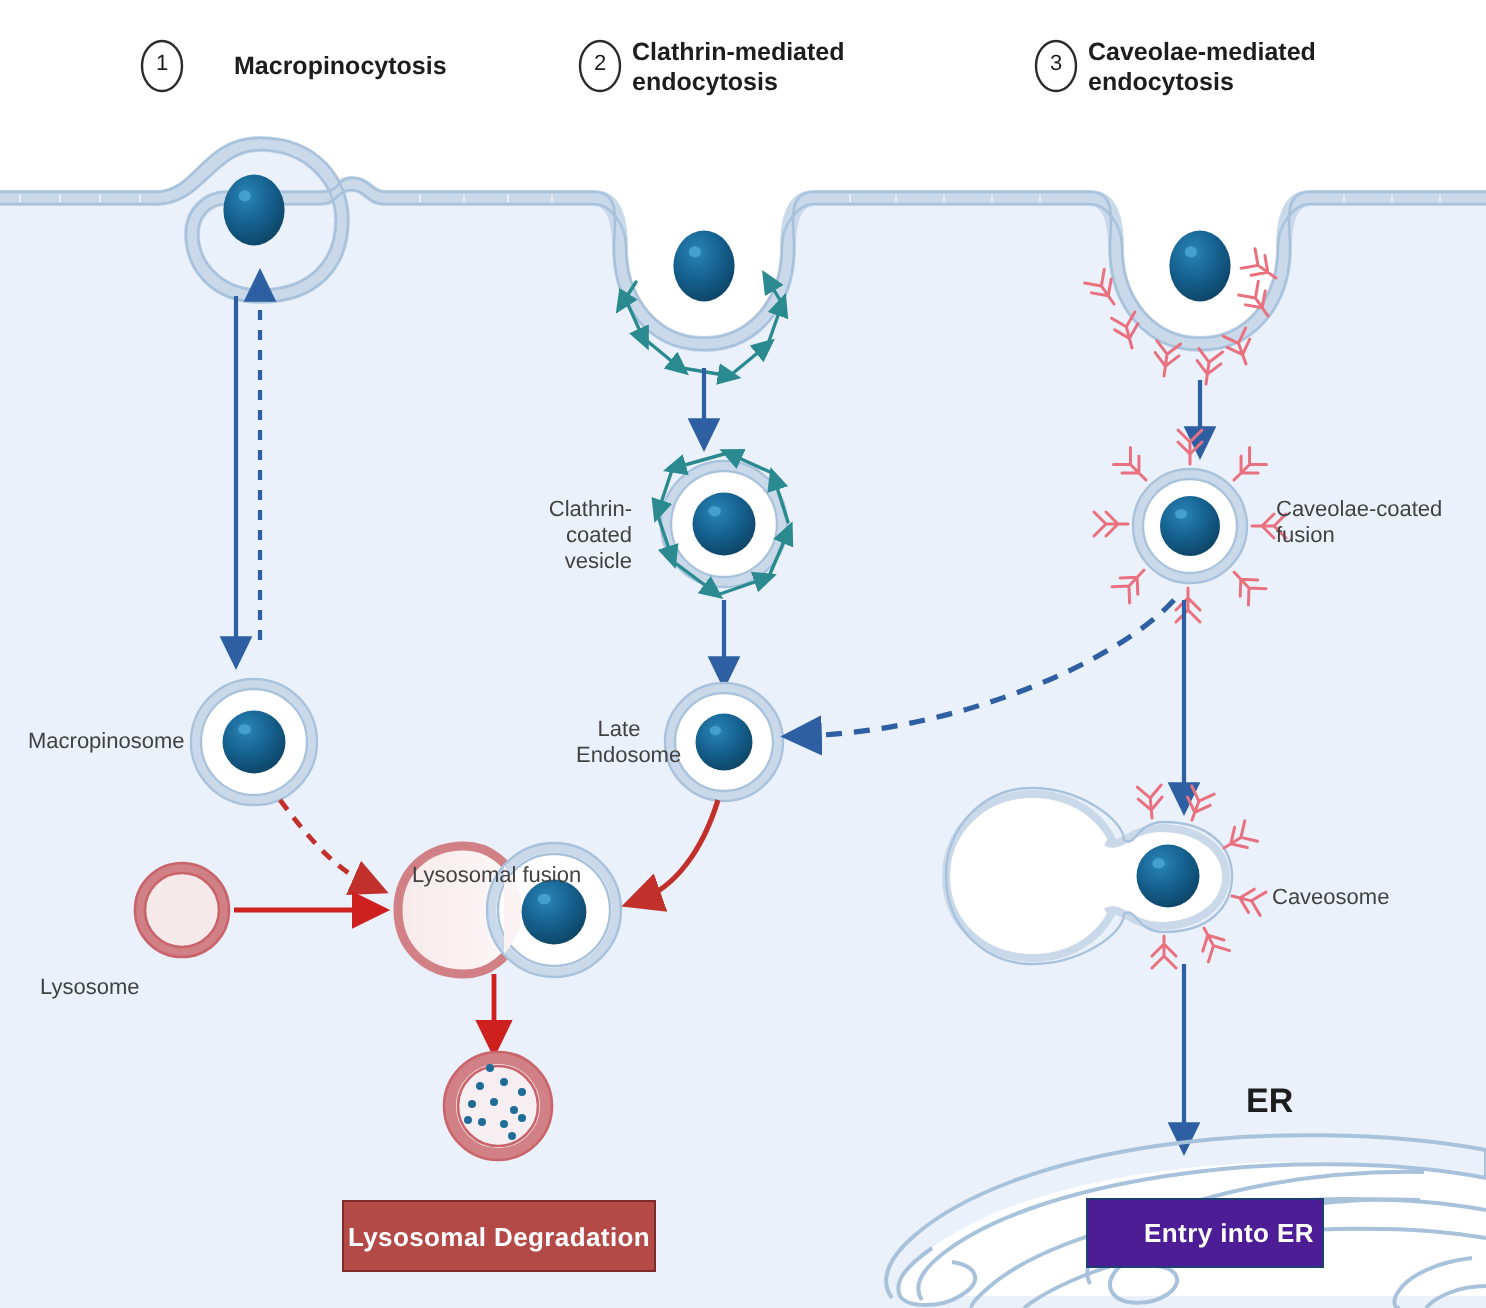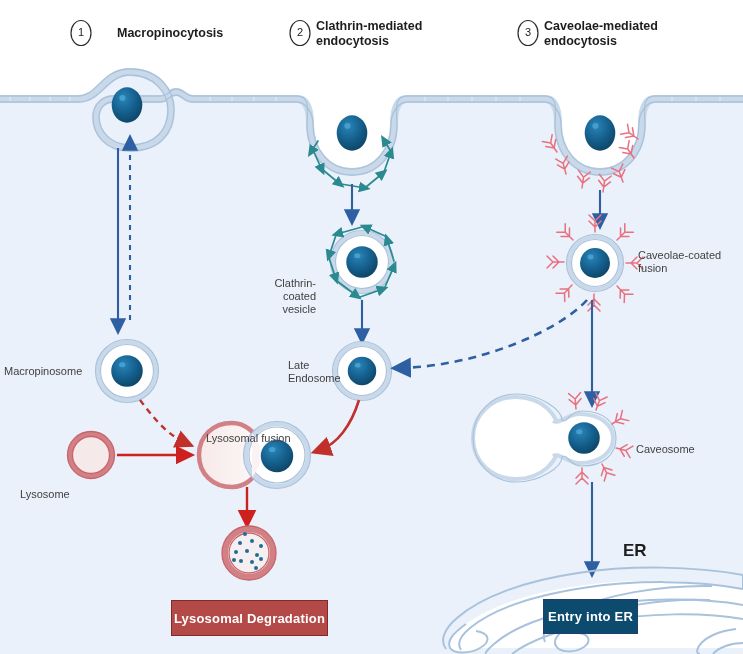--- a/index.html
+++ b/index.html
@@ -6,21 +6,21 @@
   body{font-family:"Liberation Sans", sans-serif;}
   #stage{position:relative;width:743px;height:654px;overflow:hidden;background:#ffffff;}
   #stage svg{position:absolute;left:0;top:0;}
   .lbl{position:absolute;color:#414141;font-size:11px;line-height:13px;font-family:"Liberation Sans",sans-serif;white-space:pre-line;}
   .hdr{position:absolute;color:#1d1d1d;font-size:12.5px;line-height:14.5px;font-weight:bold;font-family:"Liberation Sans",sans-serif;white-space:pre-line;}
   .numtxt{position:absolute;color:#1d1d1d;font-size:11px;font-family:"Liberation Sans",sans-serif;text-align:center;}
   .boxbtn{position:absolute;display:flex;align-items:center;justify-content:center;
           font-weight:bold;font-size:13px;color:#ffffff;font-family:"Liberation Sans",sans-serif;
           letter-spacing:.2px;margin-top:14px;}
   .box-red{background:#b44a47;border:1.6px solid #7e2b29;}
-  .box-blue{background:#0c4a6e;border:1.6px solid #1d3f72;}
+  .box-blue{background:#4c1d95;border:1.6px solid #1d3f72;padding-left:24px;}
 </style>
 </head>
 <body>
 
 <div id="stage">
 
   <svg width="743" height="654" viewBox="0 0 743 654">
     <defs>
       <radialGradient id="cargoGrad" cx="38%" cy="30%" r="72%">
         <stop offset="0%" stop-color="#2a85b8"></stop>
@@ -420,27 +420,27 @@
   <div class="hdr" style="left:97px;top:26px;padding-left:20px;">Macropinocytosis</div>
 
   <div class="numtxt" style="left:293px;top:26px;width:14px;">2</div>
   <div class="hdr" style="left:316px;top:19px;">Clathrin-mediated
 endocytosis</div>
 
   <div class="numtxt" style="left:521px;top:26px;width:14px;">3</div>
   <div class="hdr" style="left:544px;top:19px;">Caveolae-mediated
 endocytosis</div>
 
-  <div class="lbl" style="left:4px;top:365px;">Macropinosome</div>
+  <div class="lbl" style="left:14px;top:365px;">Macropinosome</div>
   <div class="lbl" style="left:20px;top:456px;margin-top:32px;">Lysosome</div>
   <div class="lbl" style="left:206px;top:432px;">Lysosomal fusion</div>
 
-  <div class="lbl" style="left:243px;top:249px;text-align:right;width:73px;margin-top:28px;">Clathrin-coated
+  <div class="lbl" style="left:243px;top:249px;text-align:right;width:73px;">Clathrin-coated
 vesicle</div>
-  <div class="lbl" style="left:288px;top:359px;text-align:left;width:43px;">Late
+  <div class="lbl" style="left:288px;top:359px;text-align:center;width:43px;">Late
 Endosome</div>
 
   <div class="lbl" style="left:638px;top:249px;">Caveolae-coated
 fusion</div>
   <div class="lbl" style="left:636px;top:411px;margin-top:32px;">Caveosome</div>
   <div class="lbl" style="left:623px;top:544px;font-weight:bold;color:#1d1d1d;font-size:17px;">ER</div>
 
   <div class="boxbtn box-red" style="left:171px;top:586px;width:155px;height:34px;">Lysosomal Degradation</div>
   <div class="boxbtn box-blue" style="left:543px;top:585px;width:93px;height:33px;">Entry into ER</div>
 

